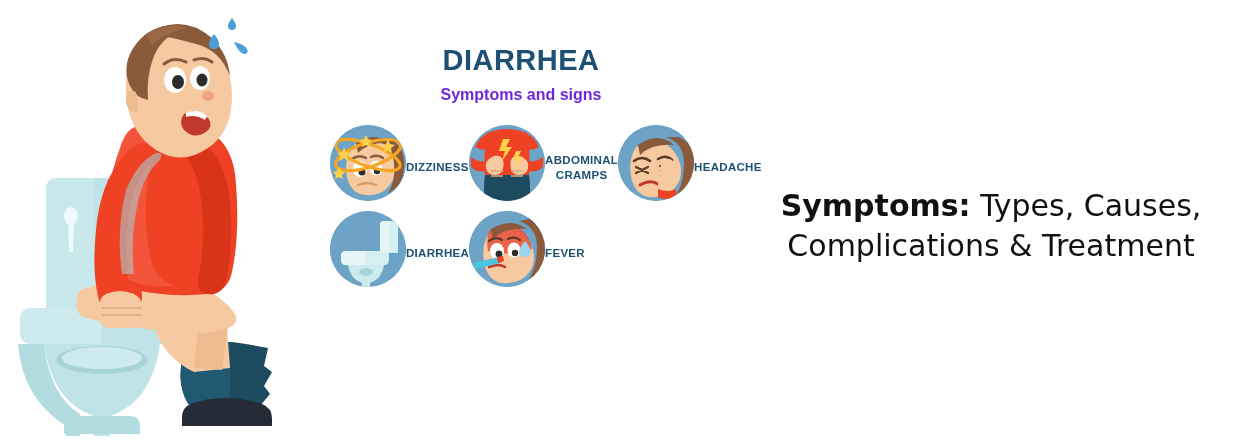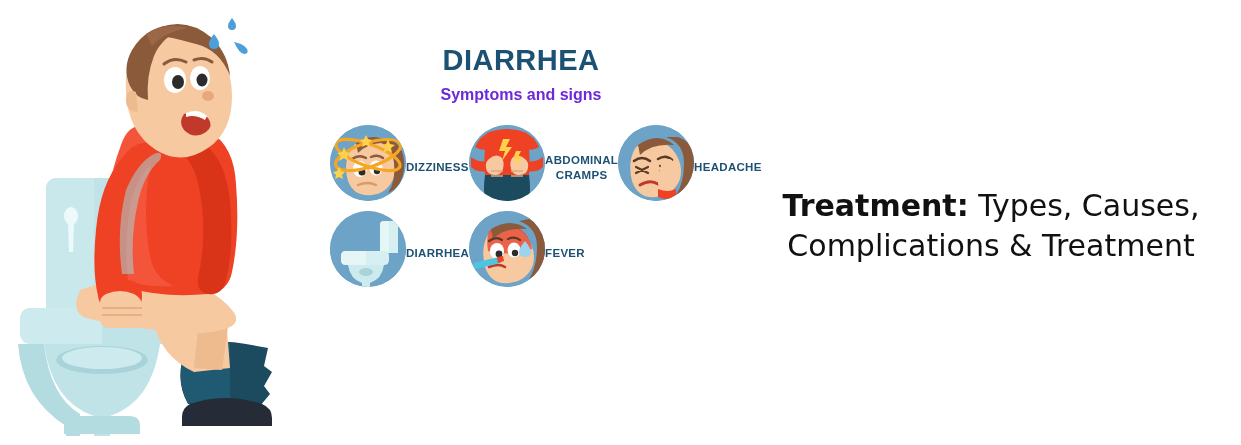--- a/index.html
+++ b/index.html
@@ -303,15 +303,15 @@
             <path d="M28 46 l6 -1 1 5 -6 2 z" fill="#EF4123"></path>
             <path d="M56 30 q6 7 6 11 q0 5 -6 5 q-6 0 -6 -5 q0 -4 6 -11 z" fill="#9CD4F0"></path>
           </svg>
         </div>
         <div class="sym-label">FEVER</div>
       </div>
 
     </div>
   </div>
 
-  <div class="headline"><b>Treatment:</b><span> Types, Causes, Complications &amp; Treatment</span></div>
+  <div class="headline"><b>Symptoms:</b><span> Types, Causes, Complications &amp; Treatment</span></div>
 
 </div>
 
 </body></html>

